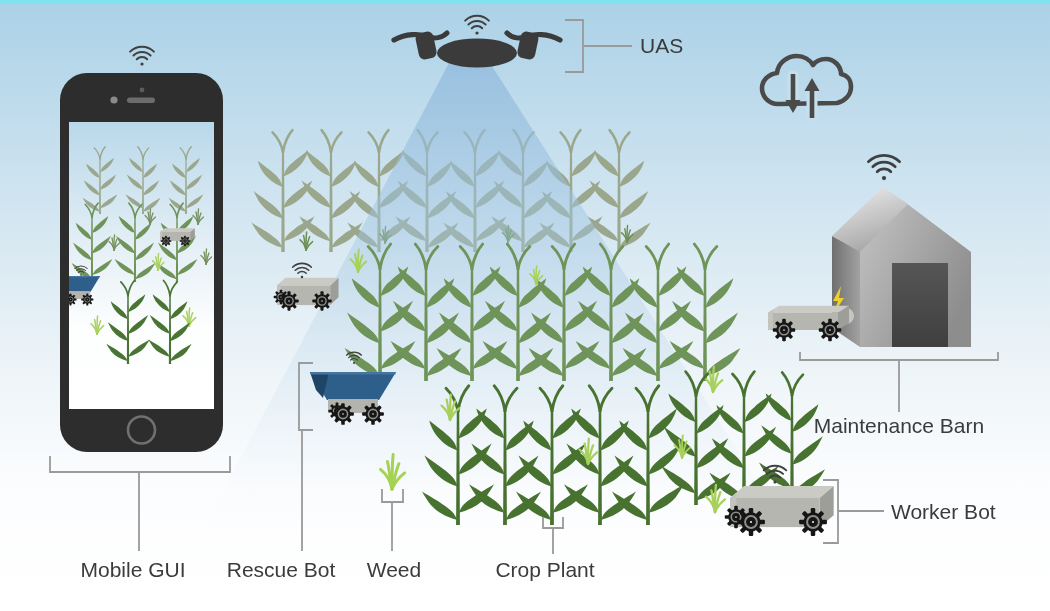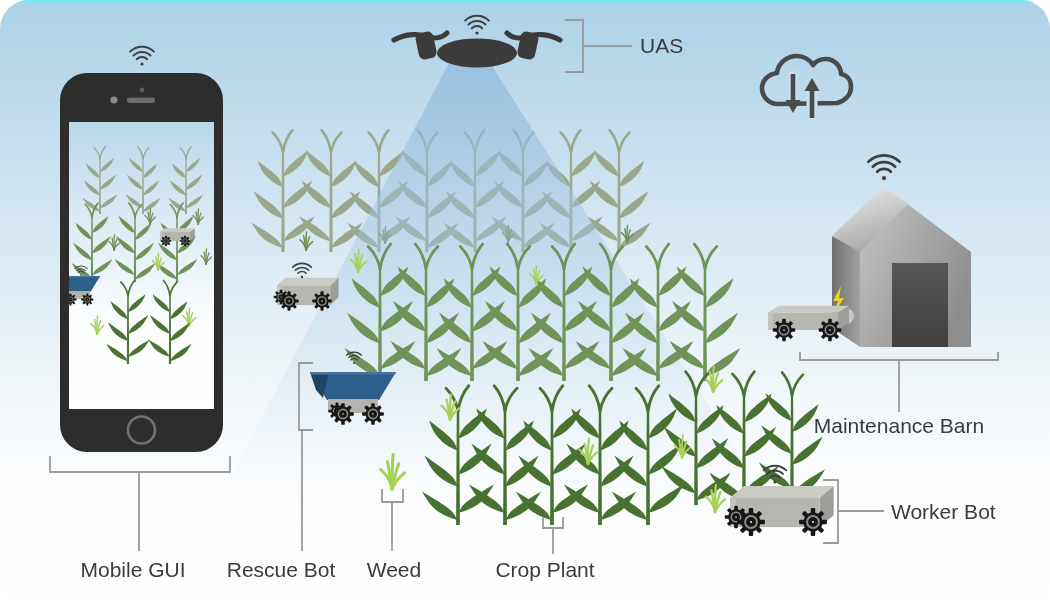--- a/index.html
+++ b/index.html
@@ -1,17 +1,17 @@
 <!DOCTYPE html>
 <html><head>
 <meta charset="utf-8">
 <style>
   html,body{margin:0;padding:0;background:#ffffff;}
   .stage{width:1050px;height:611px;position:relative;overflow:hidden;
-         font-family:"Liberation Sans", sans-serif;border-radius:29px;}
+         font-family:"Liberation Sans", sans-serif;}
   svg{display:block;}
   .lbl{fill:#3b3b3b;font-family:"Liberation Sans", sans-serif;font-size:21px;}
   .callout{stroke:#9a9a9a;stroke-width:1.8;fill:none;}
   .wifi-arc{stroke:#3f3f3f;stroke-width:2.1;fill:none;stroke-linecap:round;}
   .cloud-line{stroke:#4a4a4a;stroke-width:4.6;fill:none;stroke-linecap:round;stroke-linejoin:round;}
 </style>
 </head>
 <body>
 
 <div class="stage">

